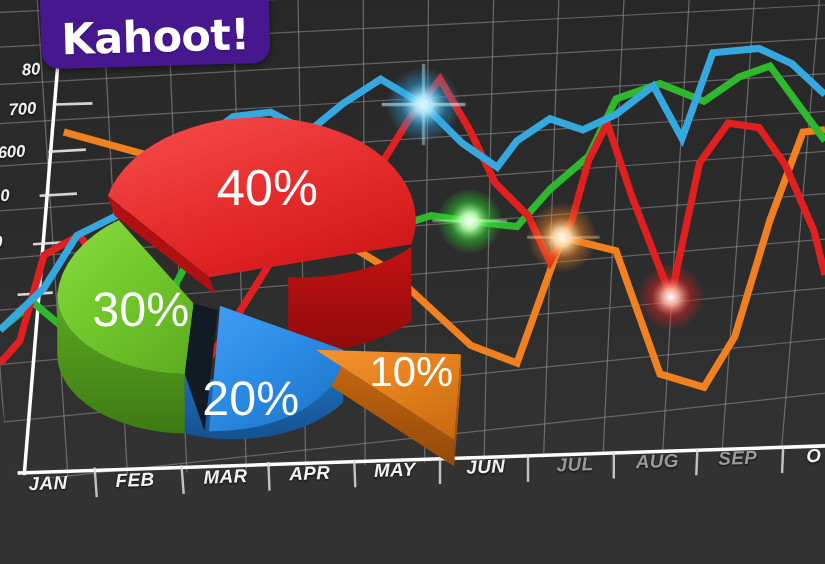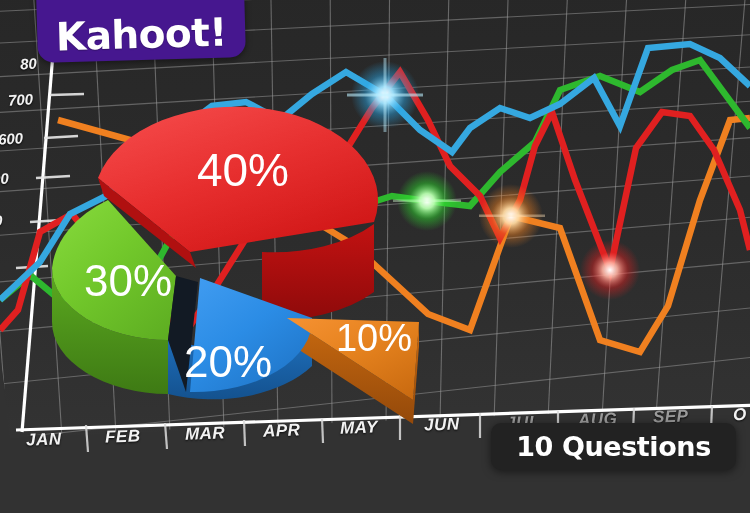--- a/index.html
+++ b/index.html
@@ -318,17 +318,14 @@
   <div class="axis-text xlabel" style="left:424px; top:415px; transform:rotate(-2deg);">JUN</div>
   <div class="axis-text xlabel dim" style="left:506px; top:413px; transform:rotate(-2deg);">JUL</div>
   <div class="axis-text xlabel dim" style="left:578px; top:410px; transform:rotate(-2deg);">AUG</div>
   <div class="axis-text xlabel dim" style="left:653px; top:407px; transform:rotate(-2deg);">SEP</div>
   <div class="axis-text xlabel" style="left:733px; top:405px; transform:rotate(-2deg);">O</div>
 
   <div id="kahoot-badge">
     <div id="kahoot-wordmark">Kahoot!</div>
   </div>
 
-  <div id="questions-badge">
-    <span id="questions-label">10 Questions</span>
-  </div>
 
 </div>
 
 </body></html>

